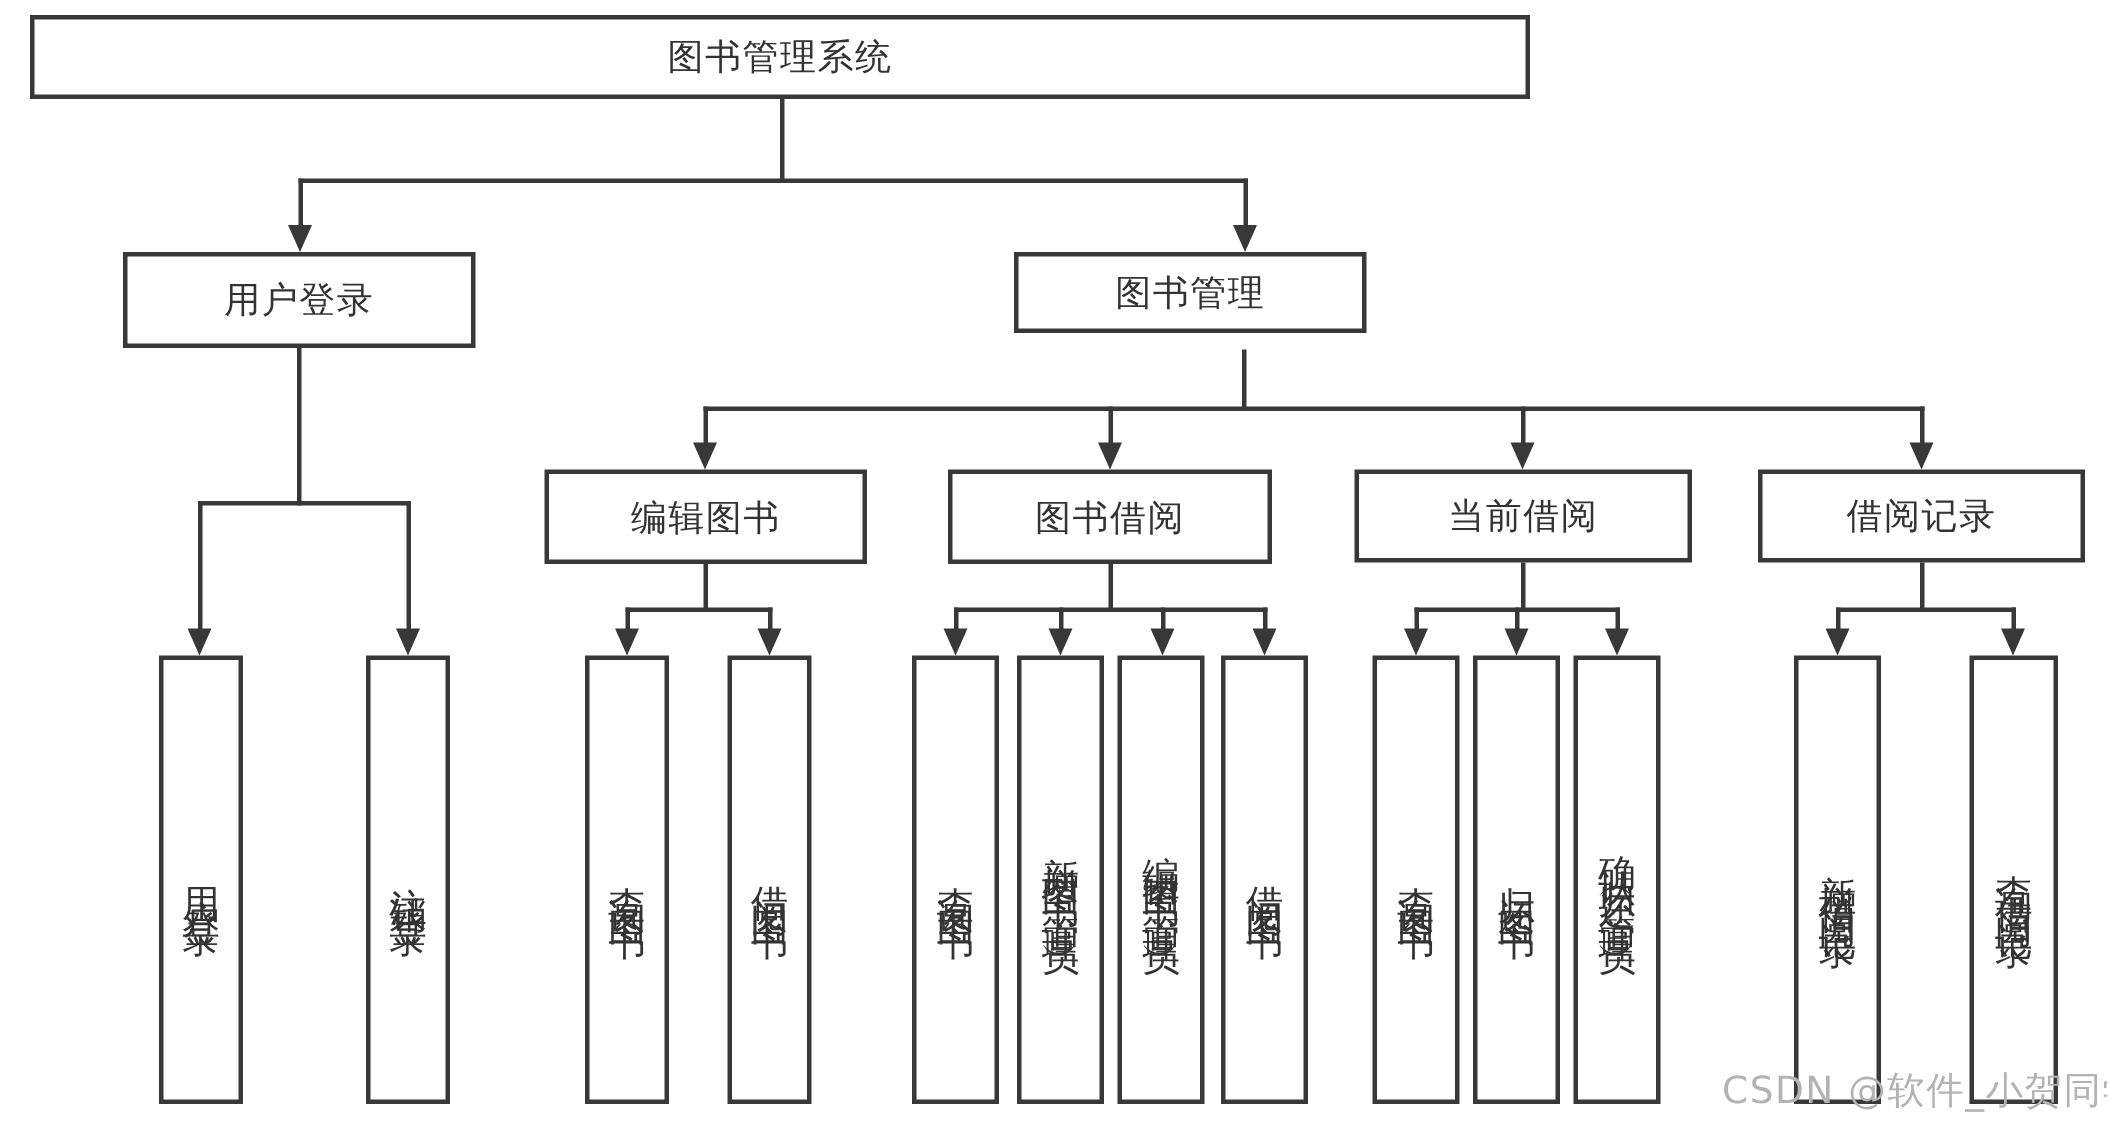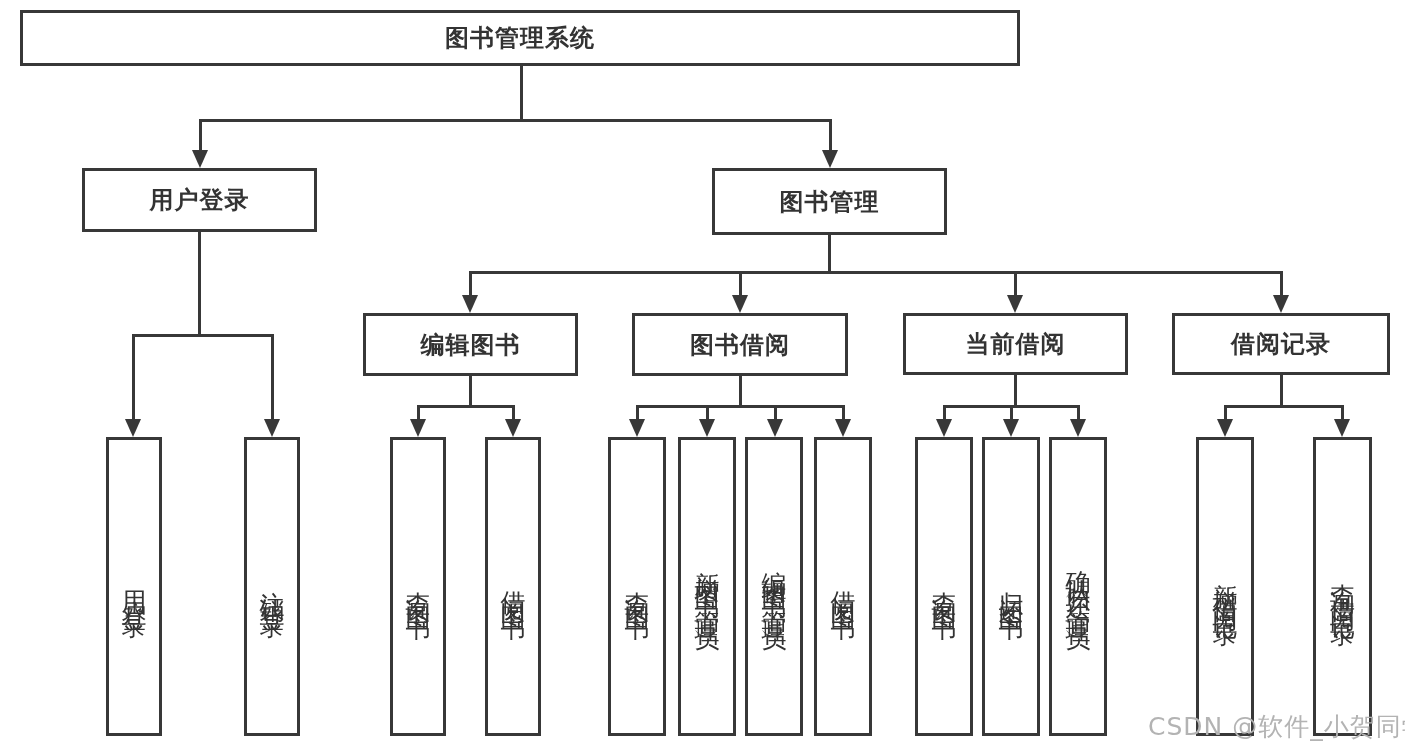--- a/index.html
+++ b/index.html
@@ -17,21 +17,21 @@
     overflow:hidden;
   }
   .box {
     position:absolute;
     border:3px solid var(--line);
     background:#fff;
     box-sizing:border-box;
     display:flex; align-items:center; justify-content:center;
     color:var(--text);
   }
-  .box.h { font-size:24px; letter-spacing:1px; white-space:nowrap;font-weight:bold; }
+  .box.h { font-size:24px; letter-spacing:1px; white-space:nowrap; }
   .box.v {
     font-size:25px;
     writing-mode:vertical-rl;
     text-orientation:upright;
     letter-spacing:8px;
     line-height:1;
   }
   .line { position:absolute; background:var(--line); }
   .arrow {
     position:absolute; width:0; height:0;
@@ -60,21 +60,21 @@
   <div class="line" style="left:520px;top:66px;width:3px;height:55px"></div>
   <div class="line" style="left:199px;top:119px;width:633px;height:3px"></div>
   <div class="line" style="left:199px;top:119px;width:3px;height:33px"></div>
   <div class="arrow" style="left:192px;top:150px"></div>
   <div class="line" style="left:829px;top:119px;width:3px;height:33px"></div>
   <div class="arrow" style="left:822px;top:150px"></div>
 
   <div class="box h" style="left:82px;top:168px;width:235px;height:64px">
     <span>用户登录</span>
   </div>
-  <div class="box h" style="left:712px;top:168px;width:235px;height:67px">
+  <div class="box h" style="left:676px;top:168px;width:235px;height:54px">
     <span>图书管理</span>
   </div>
 
   <div class="line" style="left:198px;top:232px;width:3px;height:105px"></div>
   <div class="line" style="left:132px;top:334px;width:142px;height:3px"></div>
   <div class="line" style="left:132px;top:334px;width:3px;height:88px"></div>
   <div class="arrow" style="left:125px;top:419px"></div>
   <div class="line" style="left:271px;top:334px;width:3px;height:88px"></div>
   <div class="arrow" style="left:264px;top:419px"></div>
 

